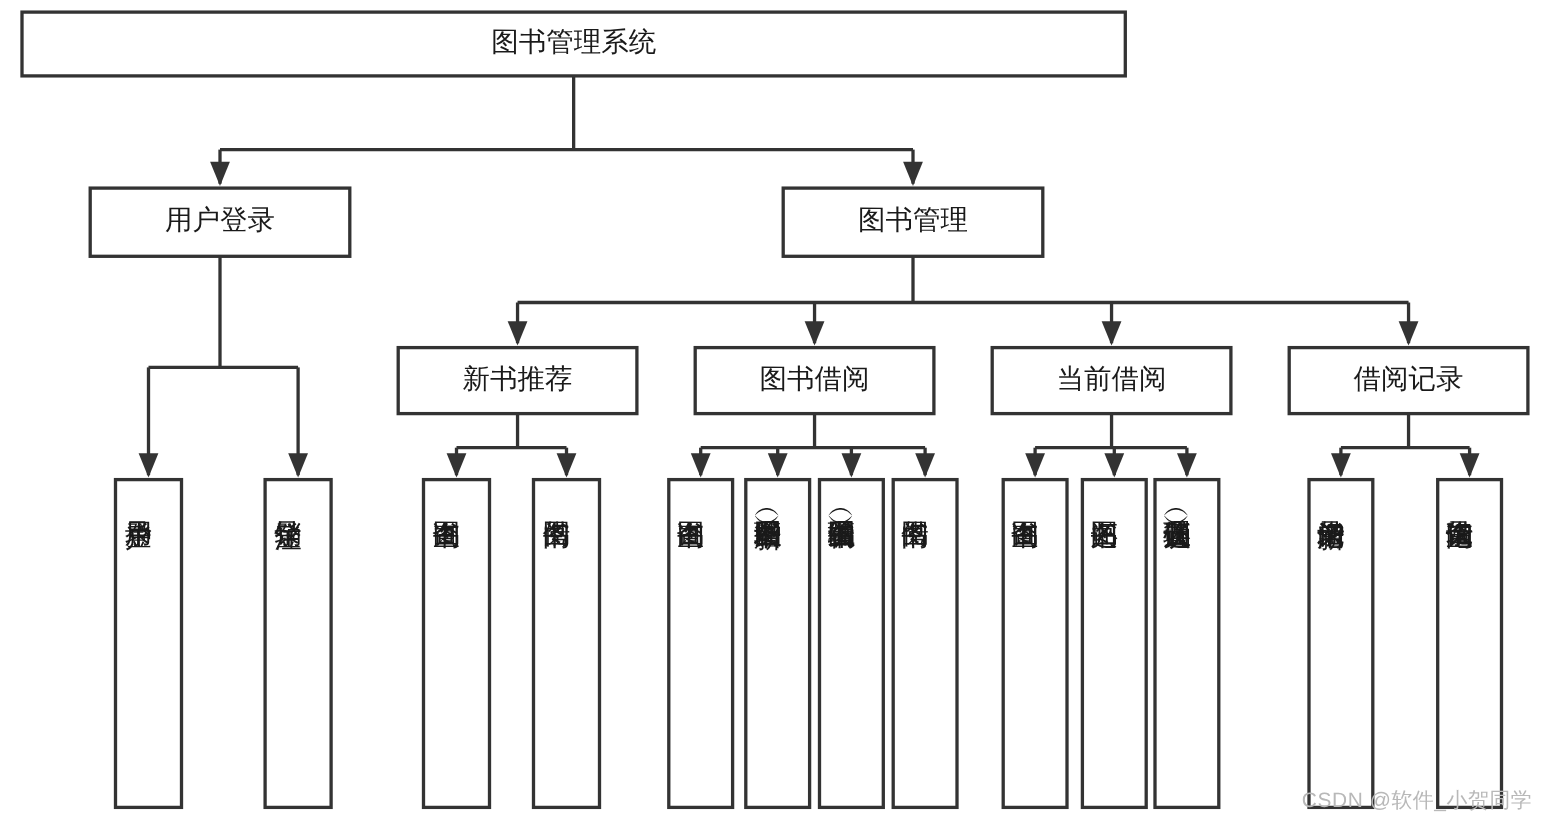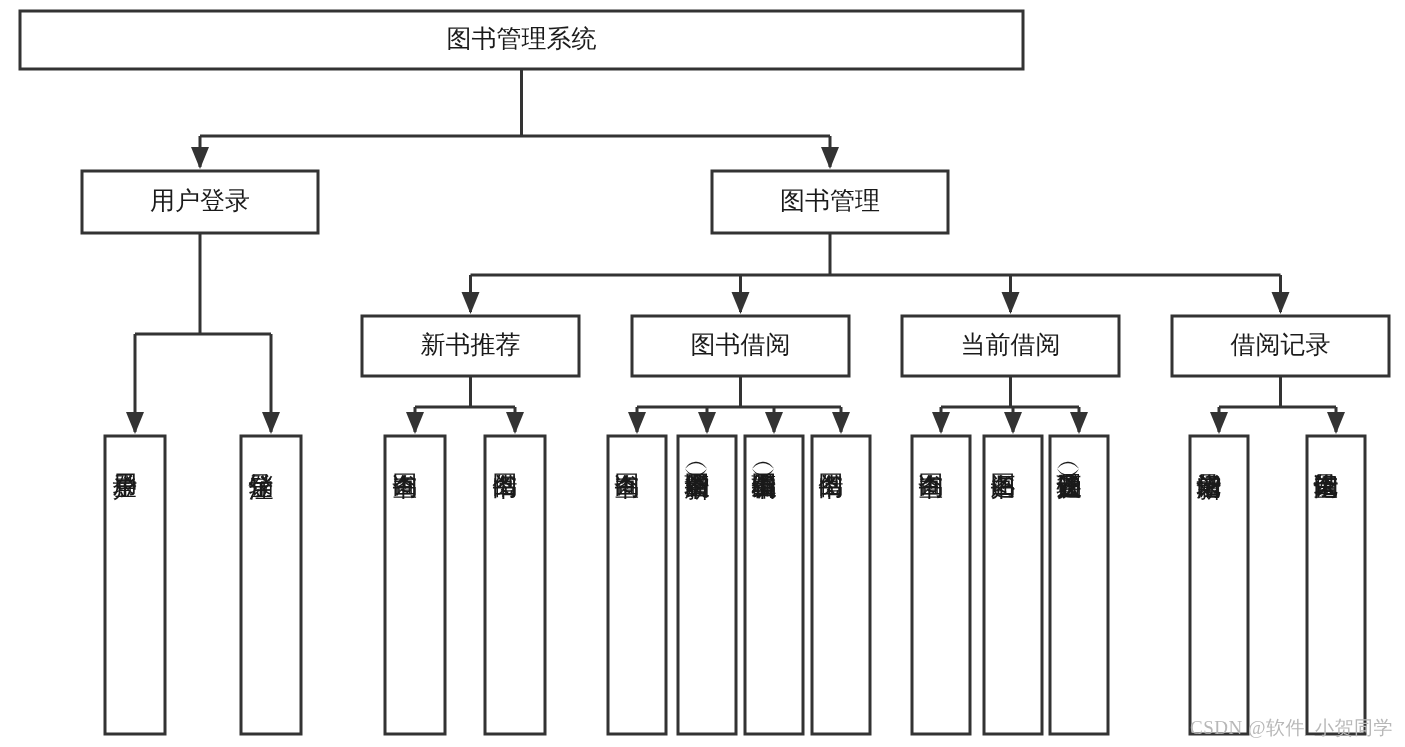--- a/index.html
+++ b/index.html
@@ -53,21 +53,21 @@
     fill: #1a1a1a;
     writing-mode: vertical-rl;
     text-orientation: upright;
     text-anchor: middle;
     white-space: pre;
   }
   .watermark {
     position: absolute;
     right: 12px;
     bottom: 6px;
-    font-family: Liberation Serif, serif;
+    font-family: Liberation Sans, sans-serif;
     font-size: 19px;
     color: #b8b8b8;
     letter-spacing: 0.5px;
     user-select: none;
     pointer-events: none;
   }
 </style>
 </head>
 <body>
 

